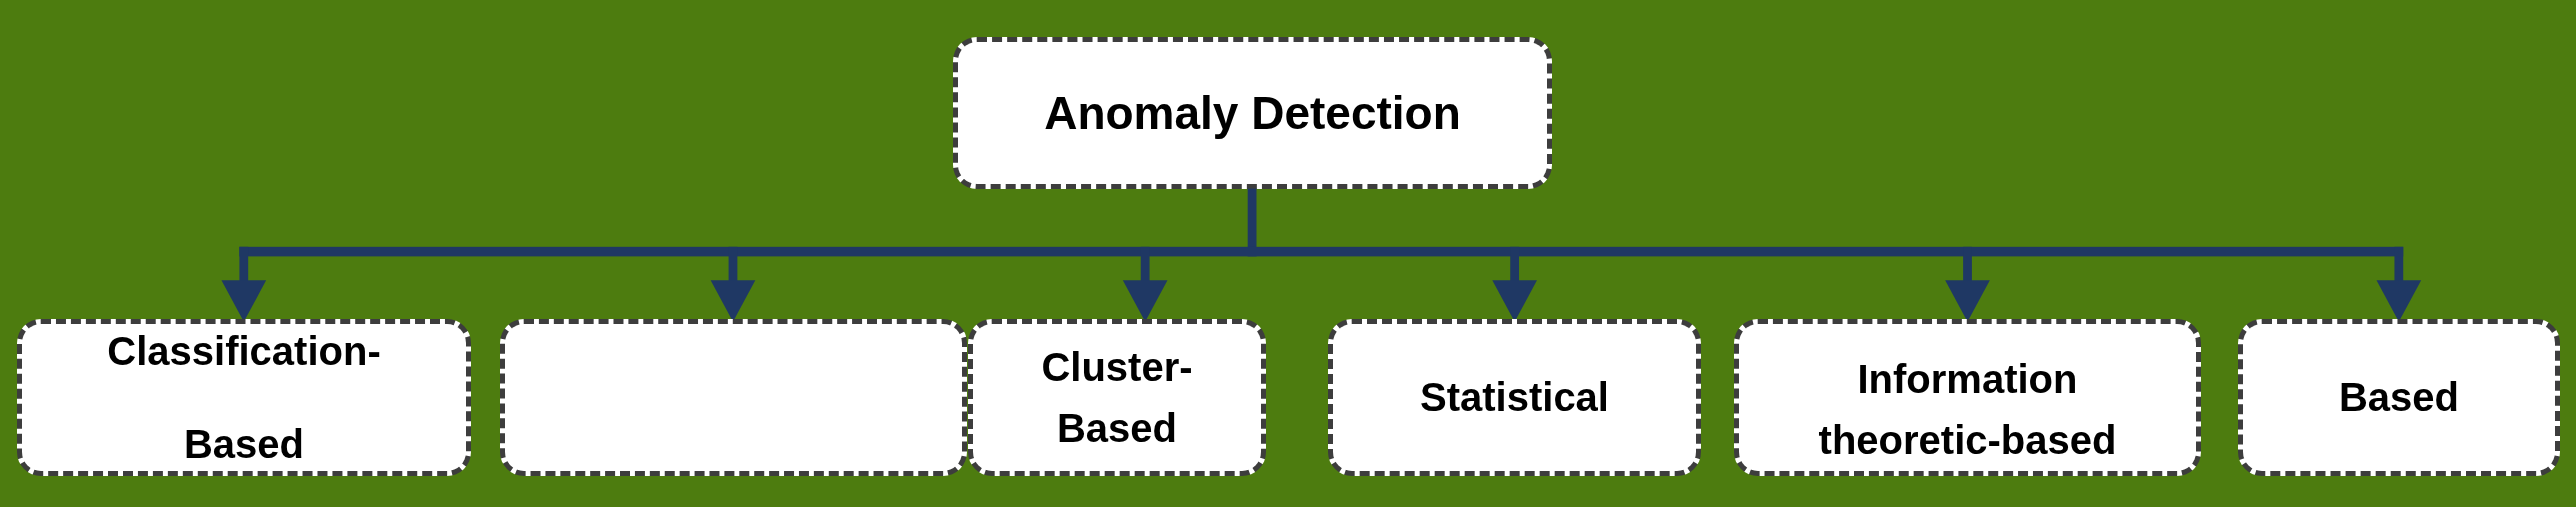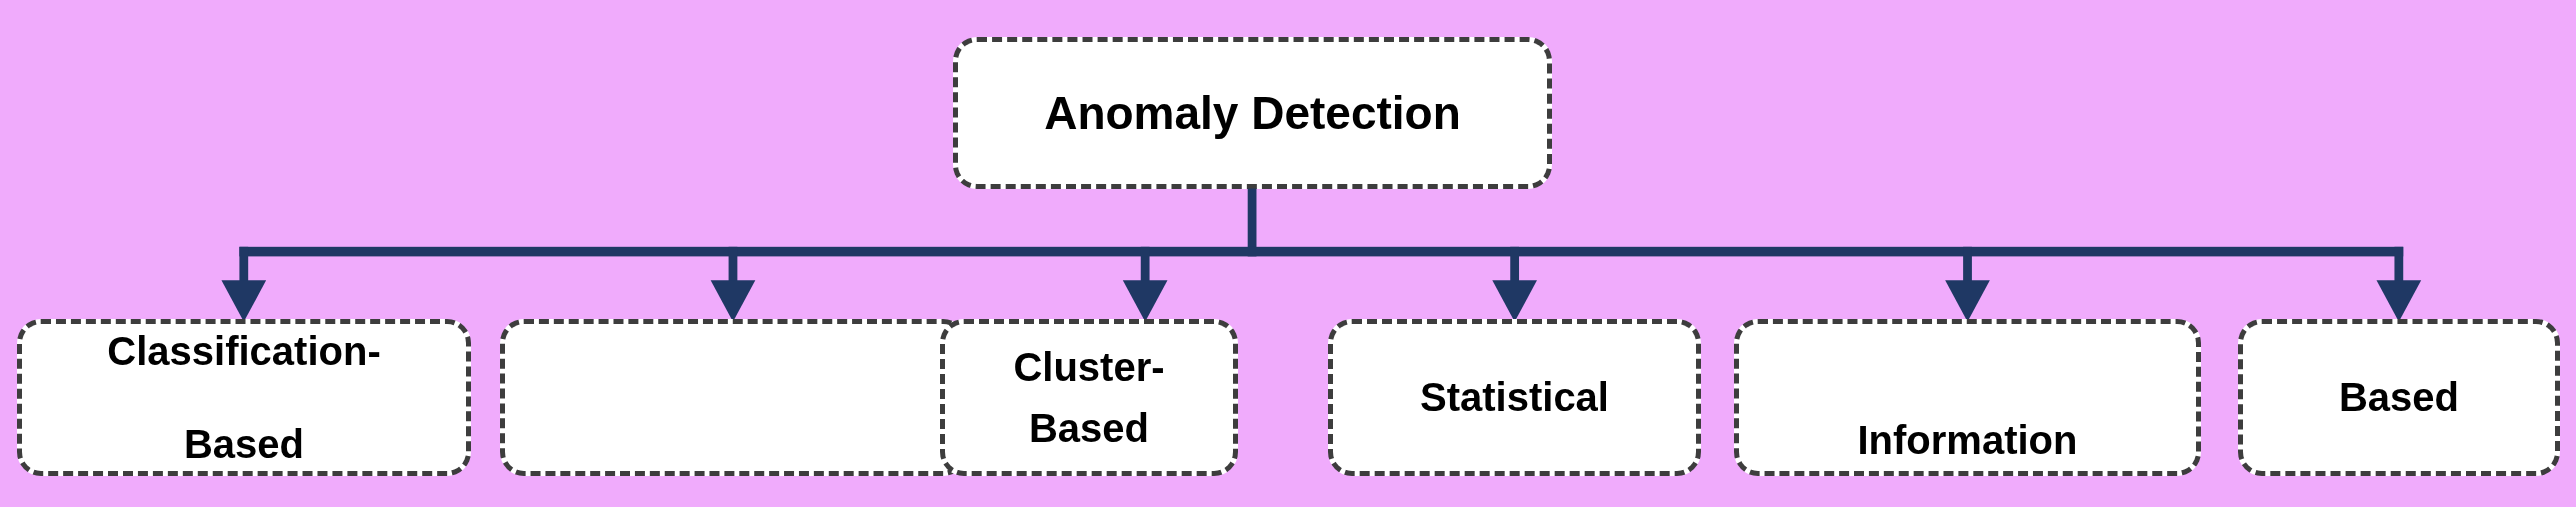--- a/index.html
+++ b/index.html
@@ -5,21 +5,21 @@
   html, body {
     margin: 0;
     padding: 0;
     background: #ffffff;
     font-family: "Liberation Sans", sans-serif;
   }
   #canvas {
     position: relative;
     width: 2576px;
     height: 508px;
-    background: #f0abfc;
+    background: #4d7c0f;
     overflow: hidden;
   }
   .node {
     position: absolute;
     box-sizing: border-box;
     border: 5.6px dashed #3d3d3d;
     border-radius: 24px;
     background: #ffffff;
     display: flex;
     flex-direction: column;
@@ -44,21 +44,21 @@
     line-height: 67px;
   }
   .child-node {
     top: 319px;
     height: 157px;
     font-size: 40px;
     line-height: 61px;
   }
   #child-0 { left: 17px;   width: 454px; gap: 32px; }
   #child-1 { left: 500px;  width: 467px; }
-  #child-2 { left: 940px; width: 298px; }
+  #child-2 { left: 968px; width: 298px; }
   #child-3 { left: 1328px; width: 373px; justify-content: center; }
   #child-4 { left: 1734px; width: 467px; justify-content: flex-end; }
   #child-5 { left: 2238px; width: 322px; }
 
   #connector-svg {
     position: absolute;
     left: 0;
     top: 0;
     width: 2576px;
     height: 508px;
@@ -100,19 +100,20 @@
   <div class="node child-node" id="child-2">
     <span class="node-line">Cluster-</span>
     <span class="node-line">Based</span>
   </div>
   <div class="node child-node" id="child-3">
     <span class="node-line">Statistical</span>
 
   </div>
   <div class="node child-node" id="child-4">
     <span class="node-line">Information</span>
+    <span class="node-line">theoretic-based</span>
   </div>
   <div class="node child-node" id="child-5">
     <span class="node-line">Based</span>
   </div>
 
 </div>
 
 
 </body></html>

